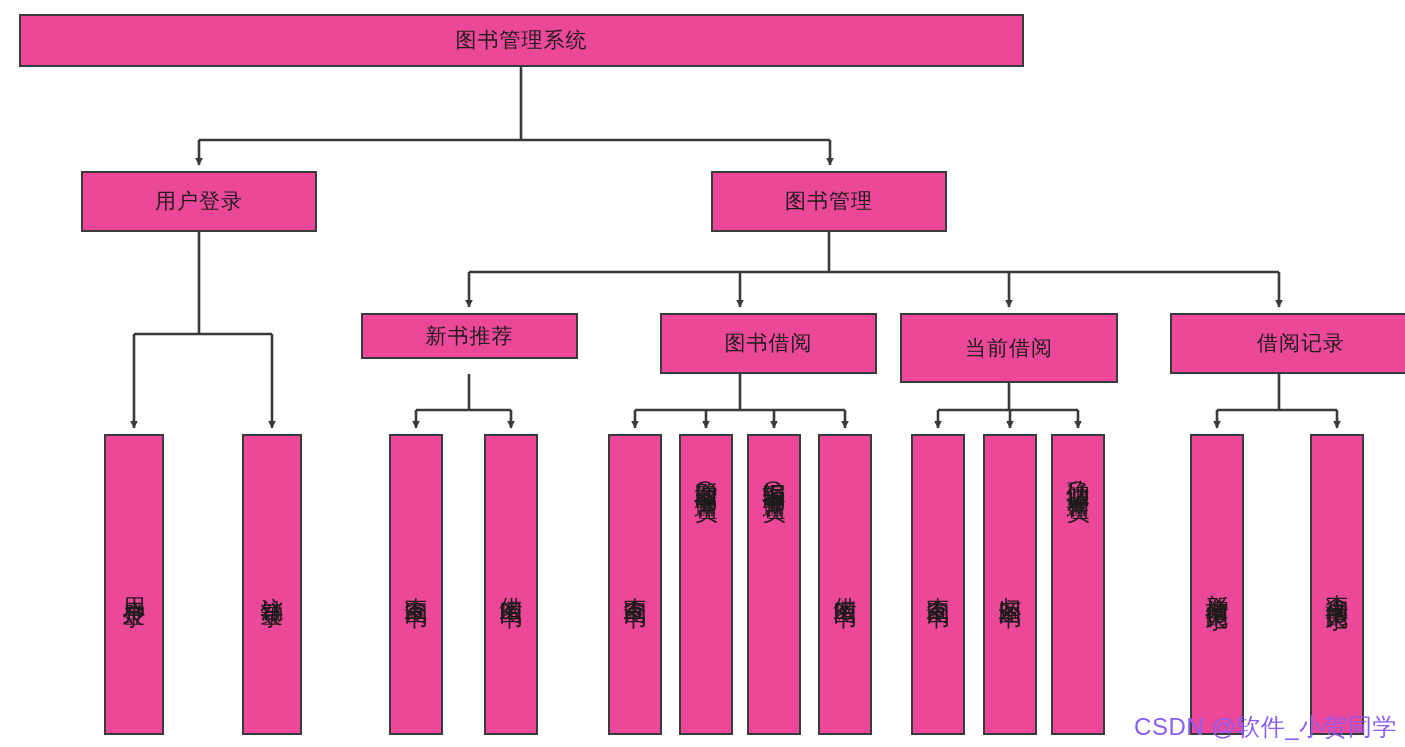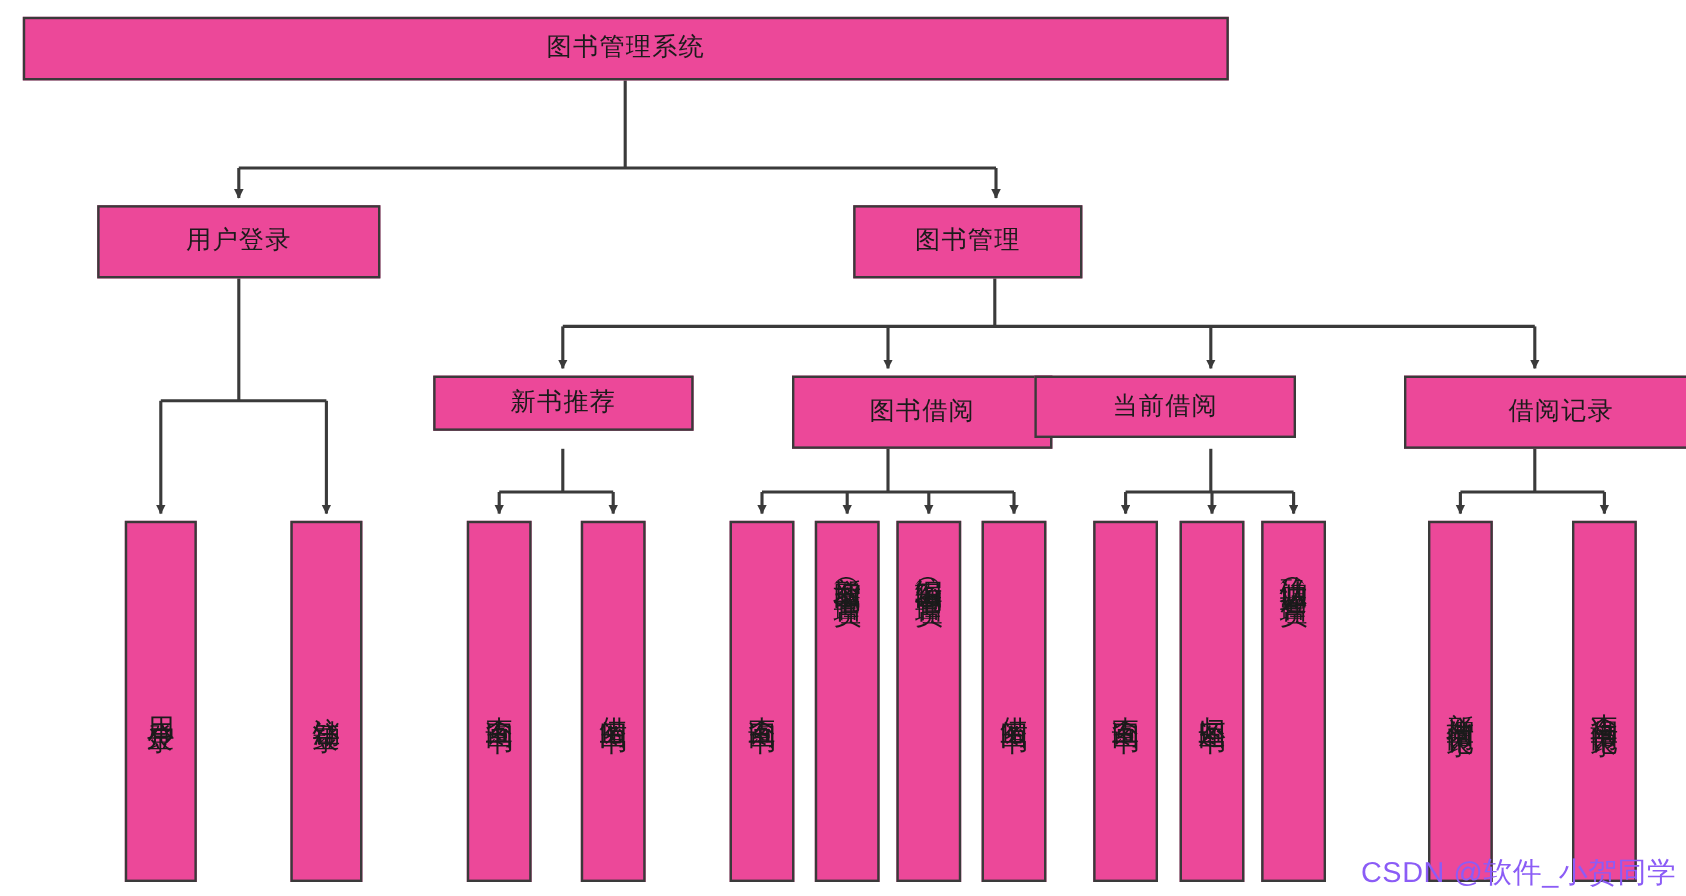--- a/index.html
+++ b/index.html
@@ -110,31 +110,31 @@
   </g>
 </svg>
 
 <div class="node" style="left: 19px; top: 14px; width: 1005px; height: 53px;">
   <span class="lbl">图书管理系统</span>
 </div>
 
 <div class="node" style="left: 81px; top: 171px; width: 236px; height: 61px;">
   <span class="lbl">用户登录</span>
 </div>
-<div class="node" style="left: 711px; top: 171px; width: 191px; height: 61px;">
+<div class="node" style="left: 711px; top: 171px; width: 236px; height: 61px;">
   <span class="lbl">图书管理</span>
 </div>
 
 <div class="node" style="left: 361px; top: 313px; width: 217px; height: 46px;">
   <span class="lbl">新书推荐</span>
 </div>
 <div class="node" style="left: 660px; top: 313px; width: 217px; height: 61px;">
   <span class="lbl">图书借阅</span>
 </div>
-<div class="node" style="left: 862px; top: 313px; width: 218px; height: 52px;">
+<div class="node" style="left: 900px; top: 313px; width: 218px; height: 70px;">
   <span class="lbl">当前借阅</span>
 </div>
 <div class="node" style="left: 1170px; top: 313px; width: 262px; height: 61px;">
   <span class="lbl">借阅记录</span>
 </div>
 
 <div class="node vertical center" style="left: 104px; top: 434px; width: 60px; height: 301px;">
   <span class="lbl">用户登录</span>
 </div>
 <div class="node vertical center" style="left: 242px; top: 434px; width: 60px; height: 301px;">

